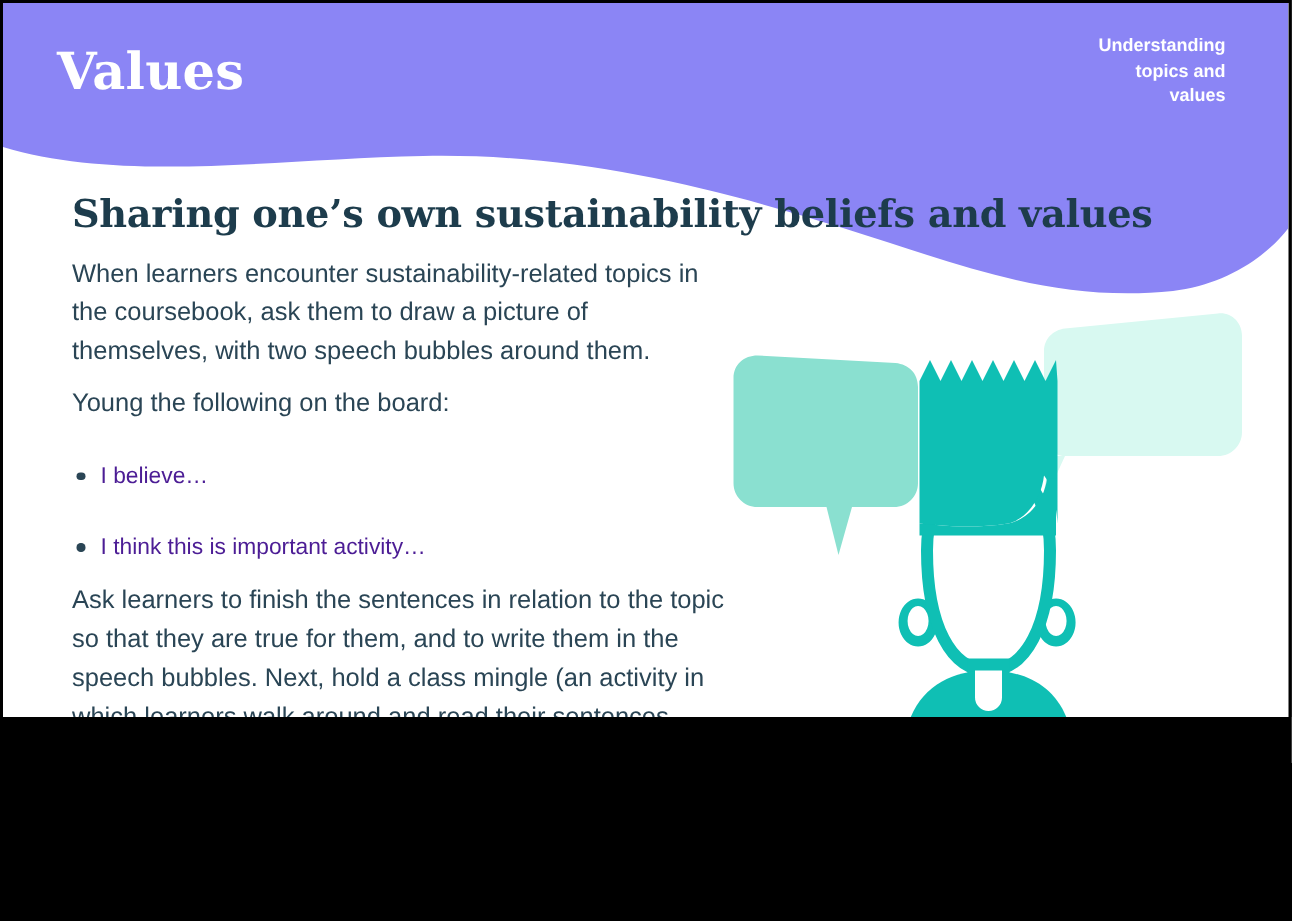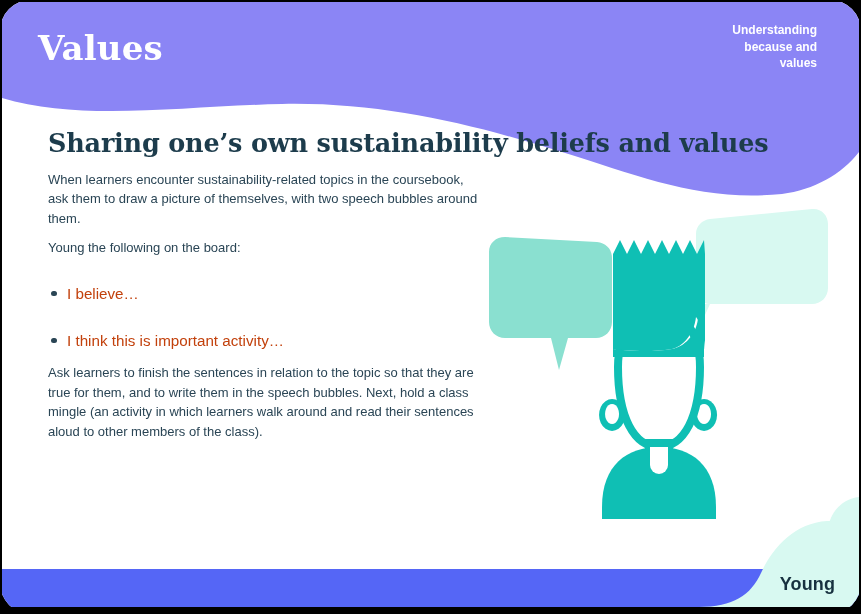--- a/index.html
+++ b/index.html
@@ -11,24 +11,23 @@
     width: 861px;
     height: 614px;
     overflow: hidden;
     font-family: "Liberation Sans", sans-serif;
   }
 
   
   .slide {
     position: relative;
     width: 861px;
-    height: 614px;
+    height: 478px;
     background: #000000;
     overflow: hidden;
-    border-radius: 31px;
   }
   .slide-canvas {
     position: absolute;
     left: 2px;
     top: 2px;
     width: 857px;
     height: 605px;
     background: #ffffff;
     overflow: hidden;
   }
@@ -92,40 +91,40 @@
     font-weight: 700;
     font-size: 19px;
     line-height: 1.2;
     color: #1d3c4c;
     margin: 18px 0 0 0;
     letter-spacing: 0.1px;
   }
 
   .para {
     font-family: "Liberation Sans", sans-serif;
-    font-size: 13px;
+    font-size: 17px;
     line-height: 1.52;
     color: #2a4555;
     margin: 11px 0 0 0;
     width: 437px;
   }
   .para.tight { margin-top: 9px; }
 
   .bullet-list {
     list-style: none;
     margin: 6px 0 0 0;
     padding: 0;
   }
   .bullet-list li {
     position: relative;
     padding-left: 19px;
     font-family: "Liberation Sans", sans-serif;
     font-size: 15.2px;
     line-height: 1.52;
-    color: #c2410c;
+    color: #4c1d95;
     margin-top: 24px;
   }
   .bullet-list li::before {
     content: "";
     position: absolute;
     left: 3px;
     top: 9px;
     width: 5.5px;
     height: 5.5px;
     border-radius: 50%;
@@ -180,21 +179,21 @@
                C840,172 812,188 780,192
                C700,200 640,175 560,150
                C470,122 380,100 280,102
                C180,104 80,120 0,96 Z" fill="#8b85f5"></path>
     </svg>
 
     <div class="header-title">Values</div>
 
     <div class="header-subtitle">
       <div>Understanding</div>
-      <div>because and</div>
+      <div>topics and</div>
       <div>values</div>
     </div>
 
     <div class="content">
       <h1 class="main-heading">Sharing one’s own sustainability beliefs and values</h1>
 
 
       <p class="para">When learners encounter sustainability-related topics in the coursebook, ask them to draw a picture of themselves, with two speech bubbles around them.</p>
 
       <p class="para tight">Young the following on the board:</p>

